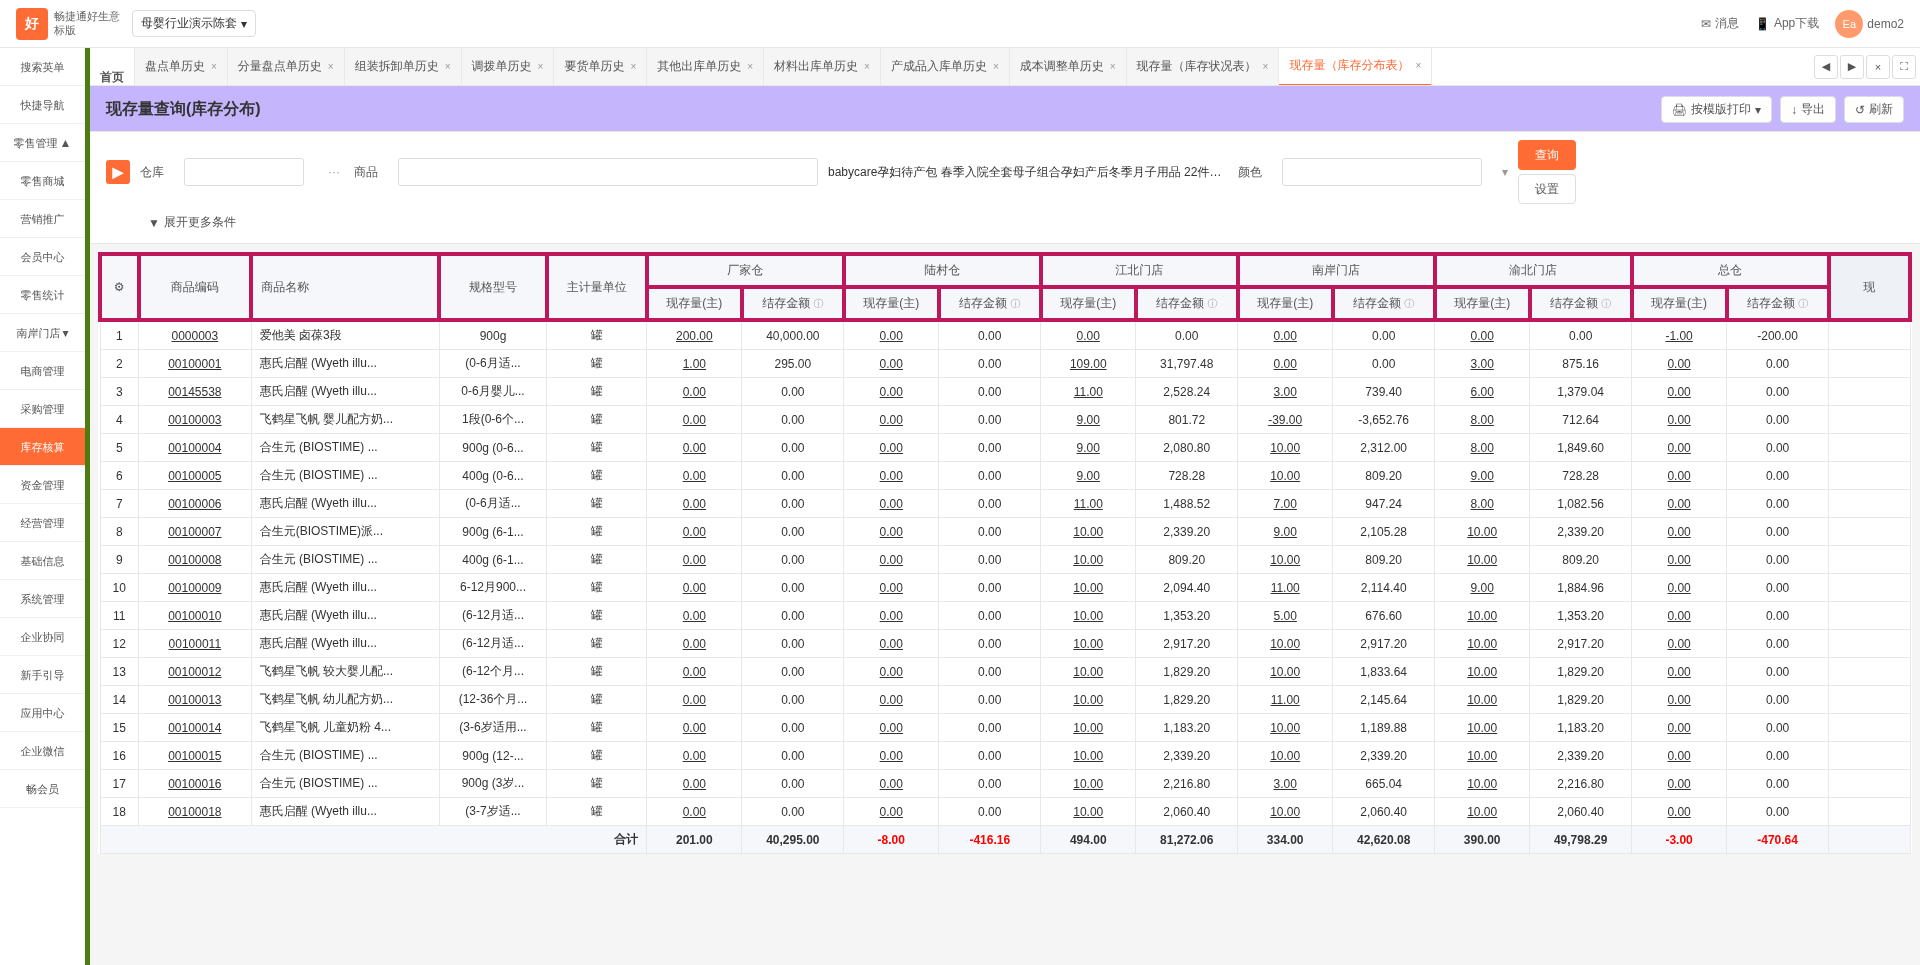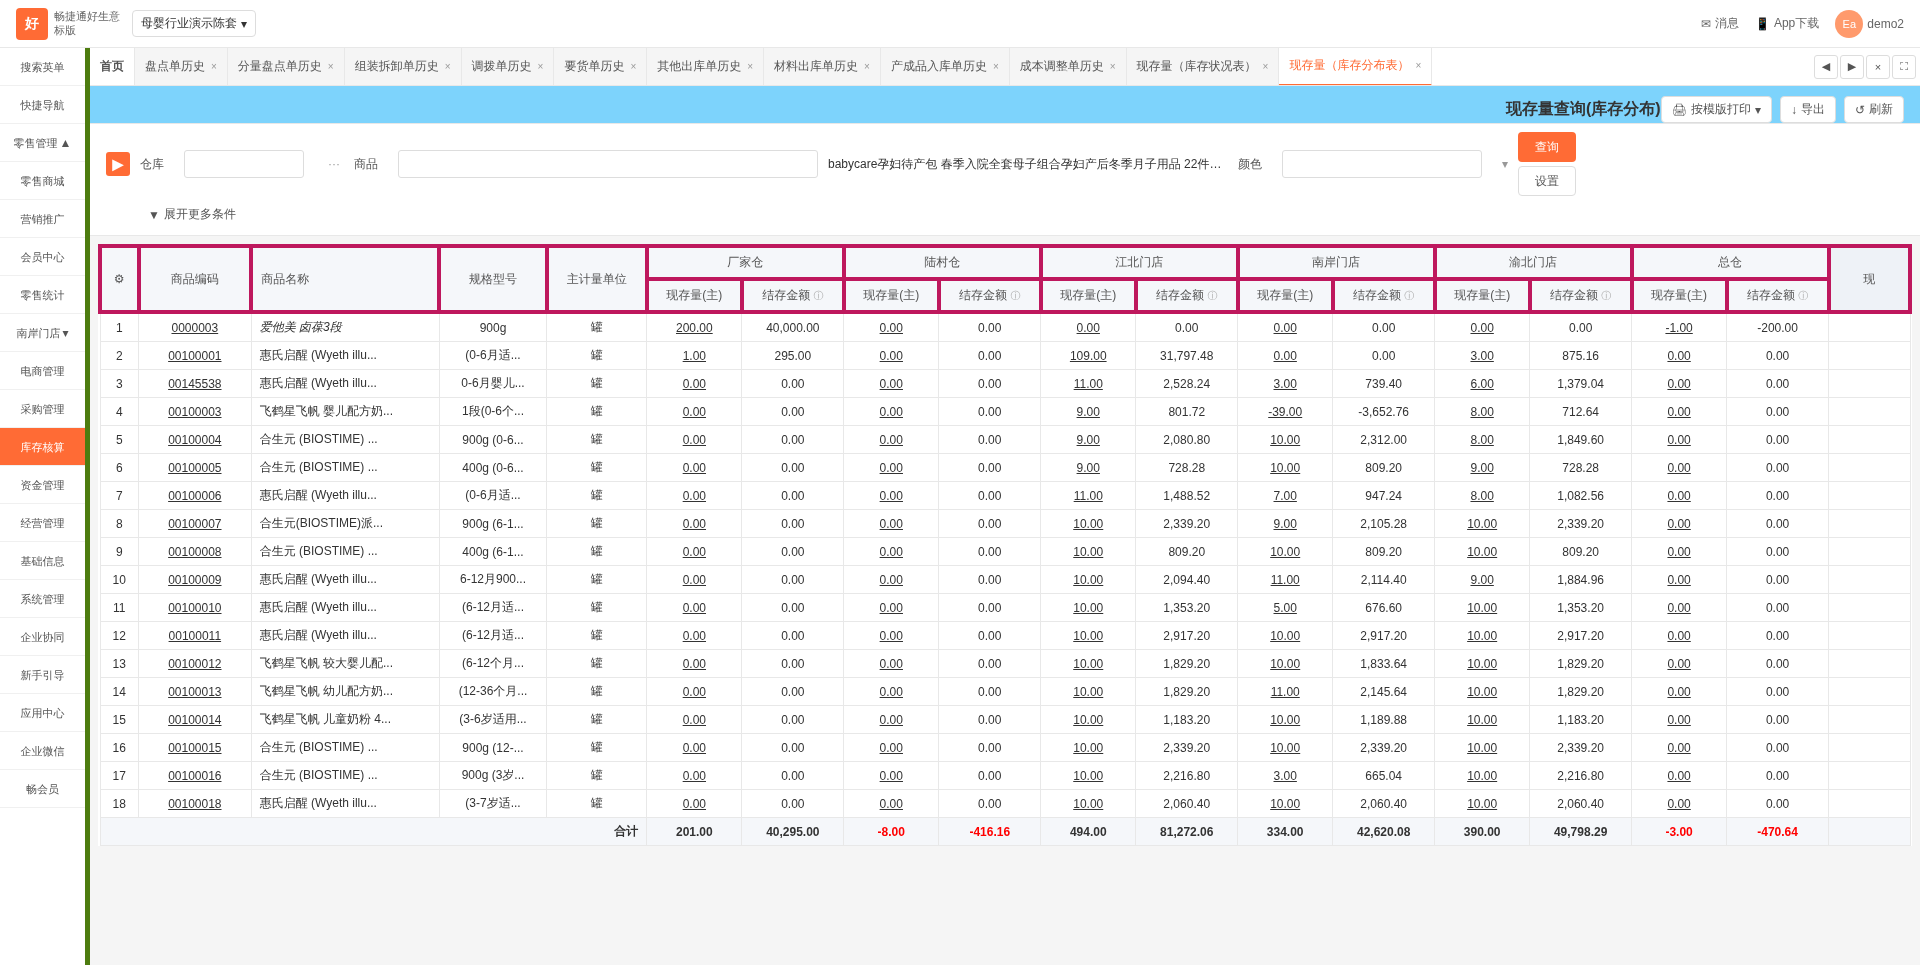--- a/index.html
+++ b/index.html
@@ -26,28 +26,28 @@
     .sidebar-item.active { background: #ff6b35; color: #fff; }
     .sidebar-item .sidebar-label { font-size: 11px; margin-top: 2px; }
 
     
     .content-area { flex: 1; display: flex; flex-direction: column; overflow: hidden; }
 
     
     .tab-bar { height: 38px; background: #fff; border-bottom: 1px solid #e8e8e8; display: flex; align-items: center; padding: 0 0 0 0; overflow: hidden; flex-shrink: 0; }
     .tab-item { display: flex; align-items: center; padding: 0 10px; height: 38px; font-size: 12px; color: #555; cursor: pointer; border-right: 1px solid #e8e8e8; white-space: nowrap; gap: 4px; flex-shrink: 0; background: #f5f5f5; }
     .tab-item.active { background: #fff; color: #ff6b35; border-bottom: 2px solid #ff6b35; }
-    .tab-item.home { background: #fff; font-weight: bold; }
+    .tab-item.home { background: #fff; font-weight: bold; align-items: flex-end; }
     .tab-close { font-size: 10px; color: #999; cursor: pointer; margin-left: 2px; }
     .tab-nav-btns { display: flex; align-items: center; padding: 0 4px; gap: 2px; flex-shrink: 0; }
     .tab-nav-btn { width: 24px; height: 24px; border: 1px solid #ddd; border-radius: 3px; background: #fff; cursor: pointer; display: flex; align-items: center; justify-content: center; font-size: 11px; color: #555; }
 
     
     .page-content { flex: 1; overflow: hidden; display: flex; flex-direction: column; padding: 0; background: #f5f5f5; }
-    .page-header { background: #7dd3fc; padding: 10px 16px 0; border-bottom: 1px solid #e8e8e8; display: flex; align-items: center; justify-content: flex-end; }
+    .page-header { background: #c4b5fd; padding: 10px 16px 8px; border-bottom: 1px solid #e8e8e8; display: flex; align-items: center; justify-content: space-between; }
     .page-title { font-size: 16px; font-weight: bold; color: #333; }
     .page-header-actions { display: flex; align-items: center; gap: 8px; }
     .btn-action { display: flex; align-items: center; gap: 4px; padding: 4px 10px; border-radius: 4px; font-size: 12px; cursor: pointer; }
     .btn-outline { border: 1px solid #ddd; background: #fff; color: #555; }
     .filter-toggle { width: 24px; height: 24px; background: #ff6b35; border-radius: 3px; display: flex; align-items: center; justify-content: center; color: #fff; cursor: pointer; font-size: 14px; font-weight: bold; flex-shrink: 0; }
     .filter-group { display: flex; align-items: center; gap: 20px; }
     .filter-label { font-size: 12px; color: #555; white-space: nowrap; }
     .filter-input { height: 28px; border: 1px solid #ddd; border-radius: 3px; padding: 0 8px; font-size: 12px; min-width: 80px; }
     .filter-input-wide { min-width: 400px; color: #333; }
     .filter-dots { color: #999; cursor: pointer; padding: 0 4px; }
@@ -329,21 +329,21 @@
                 <th class="col-amt">结存金额 <span class="info-icon">ⓘ</span></th>
                 <th class="col-qty">现存量(主)</th>
                 <th class="col-amt">结存金额 <span class="info-icon">ⓘ</span></th>
               </tr>
             </thead>
             <tbody id="table-body">
 
             <tr>
                   <td class="">1</td>
                   <td class="link-style">0000003</td>
-                  <td class="col-name" style="text-align: left; font-style: italic;">爱他美 卤葆3段</td>
+                  <td class="col-name" style="text-align: left;">爱他美 卤葆3段</td>
                   <td class="">900g</td>
                   <td class="">罐</td>
                   <td class="link-style">200.00</td>
                   <td class="">40,000.00</td>
                   <td class="link-style">0.00</td>
                   <td class="">0.00</td>
                   <td class="link-style">0.00</td>
                   <td class="">0.00</td>
                   <td class="link-style">0.00</td>
                   <td class="">0.00</td>

